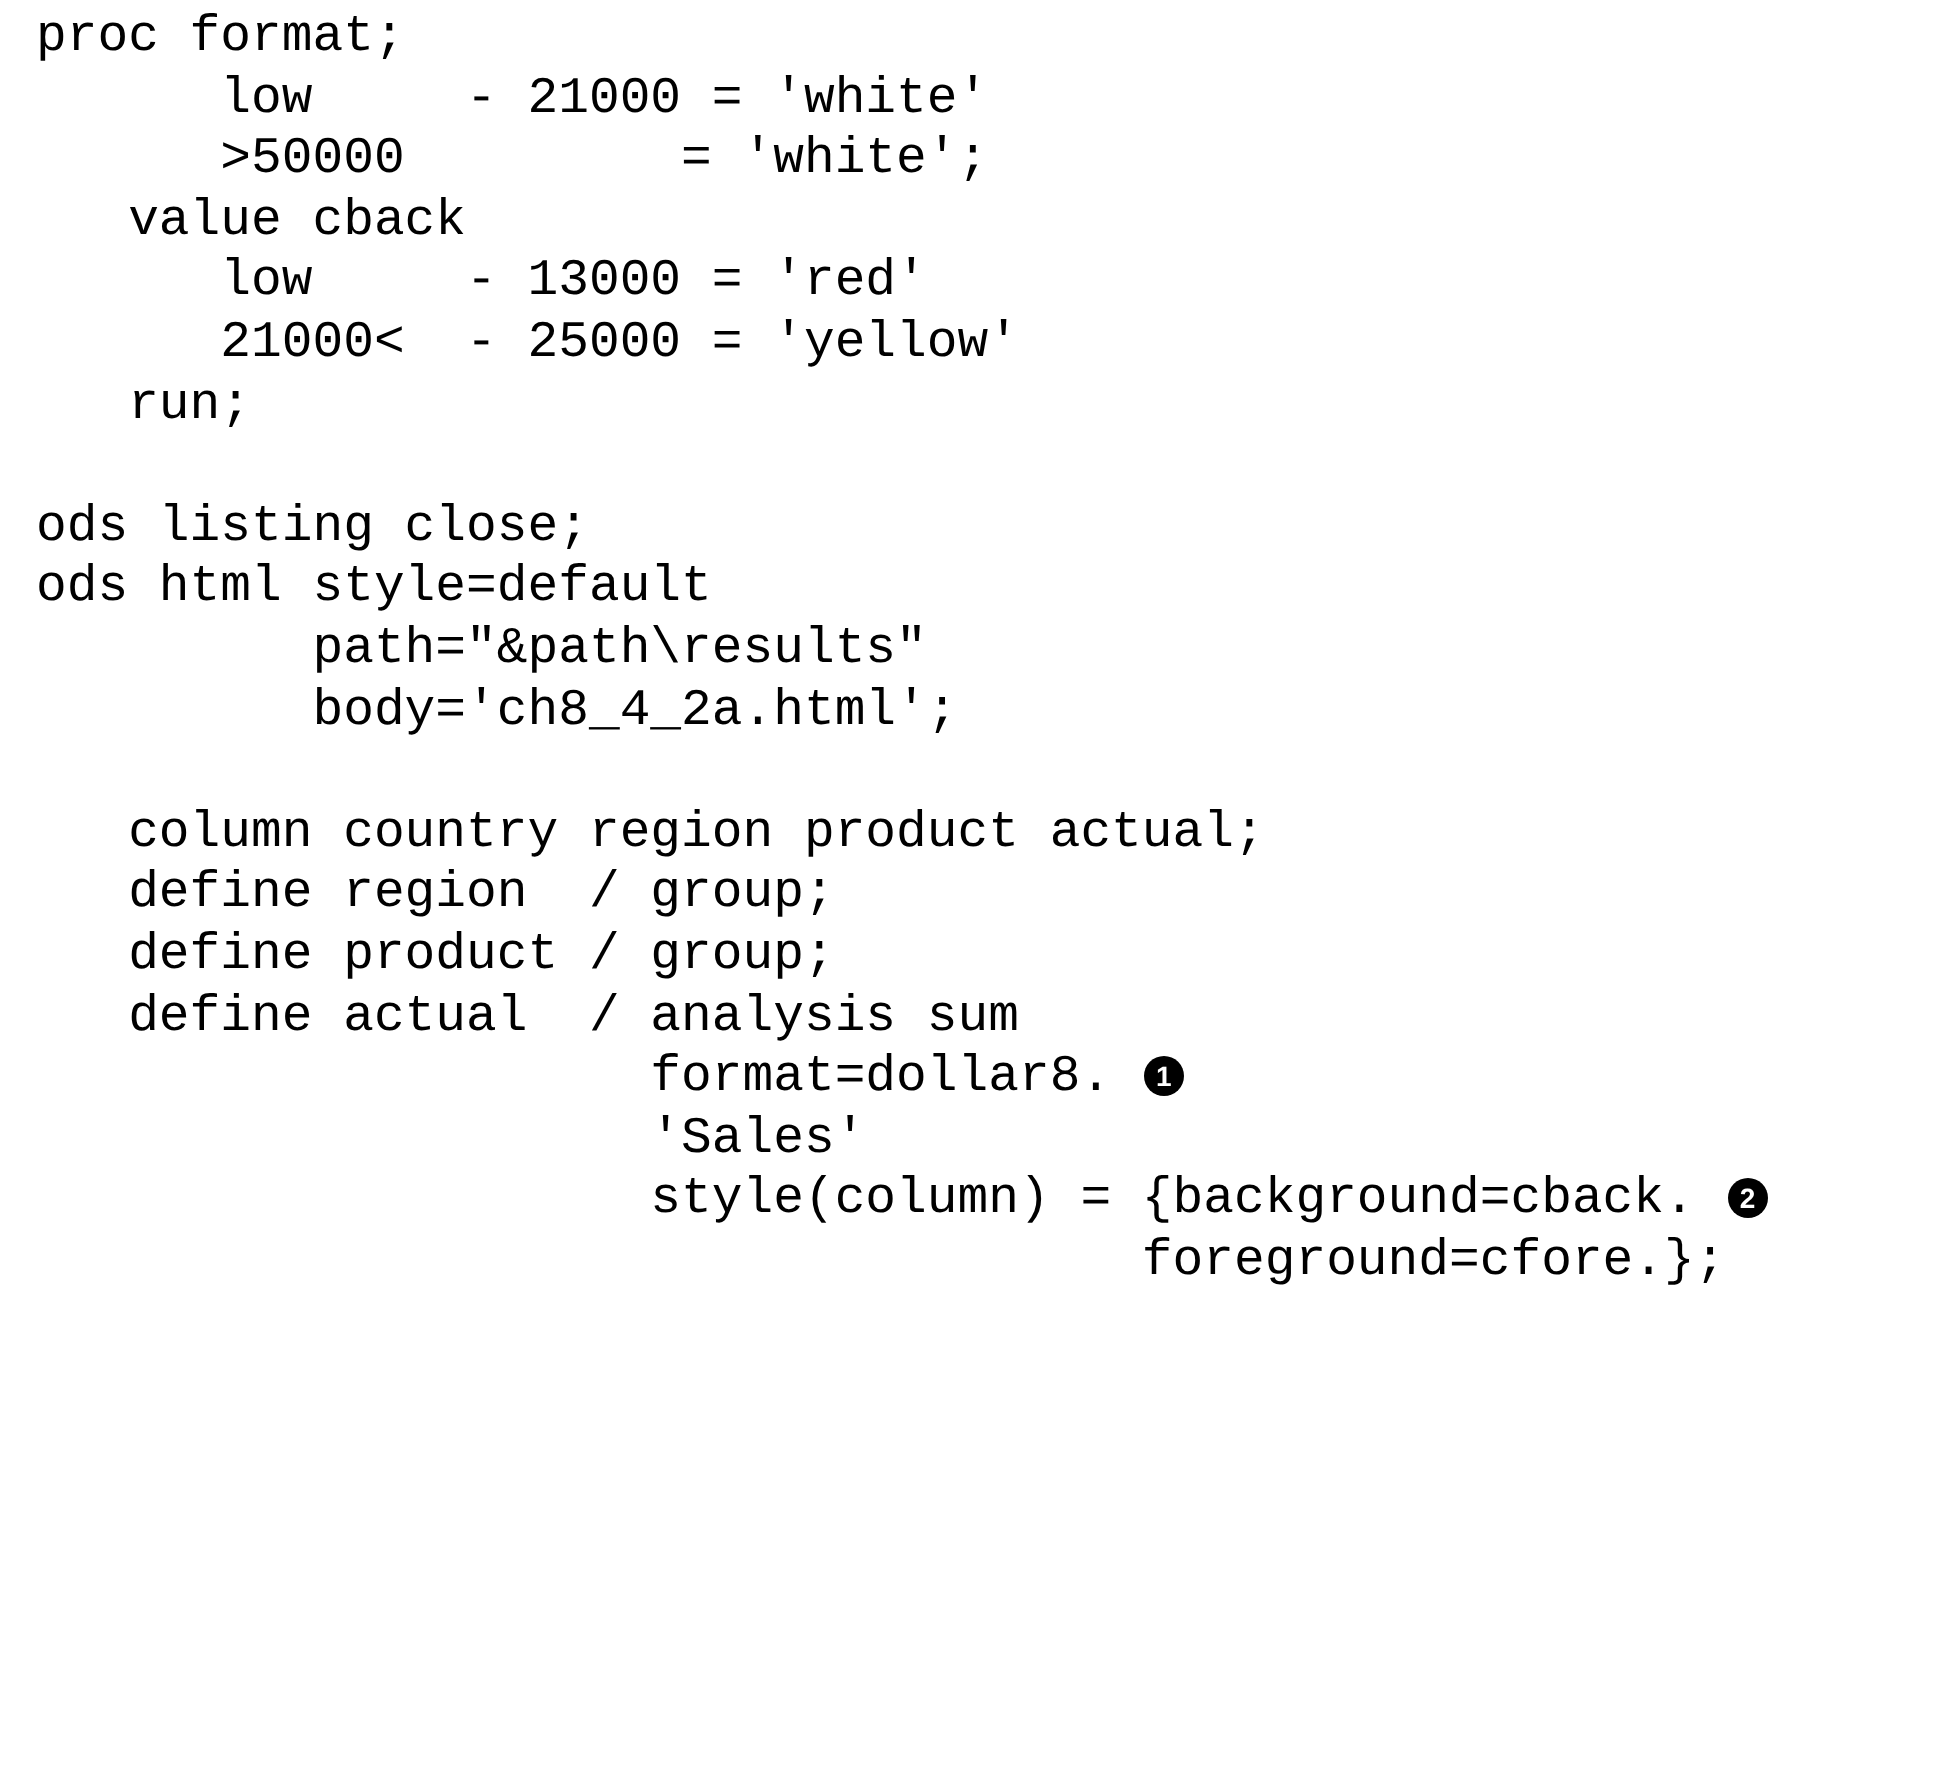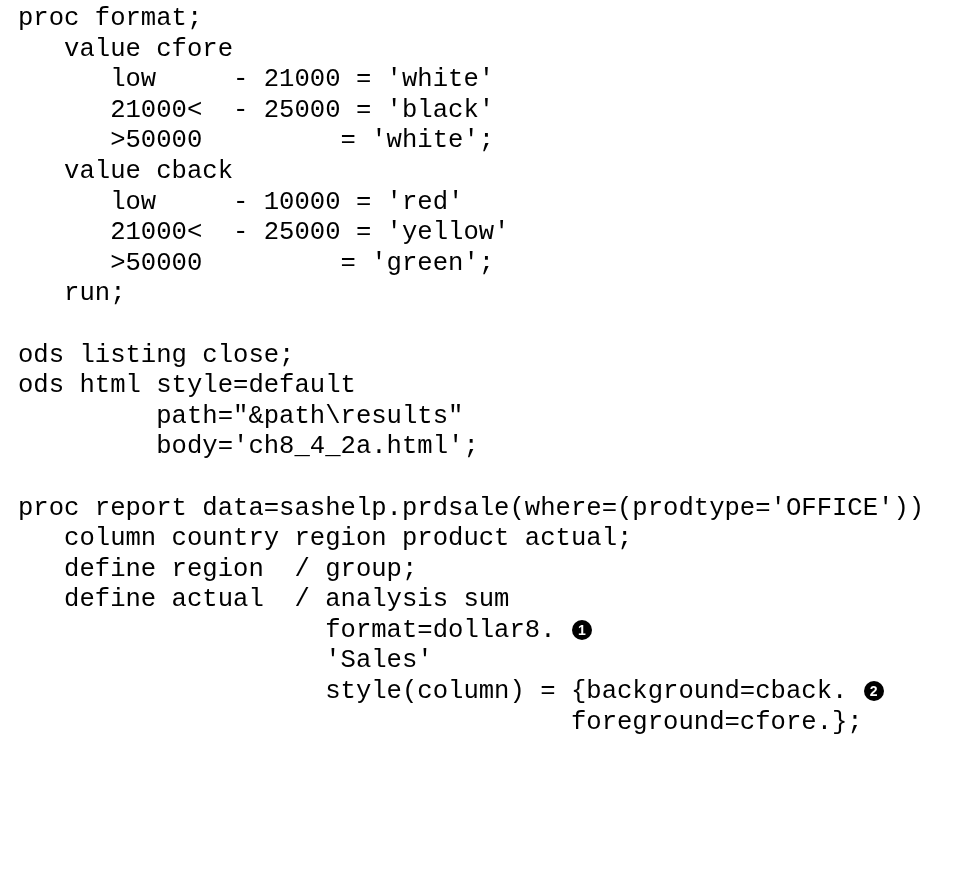--- a/index.html
+++ b/index.html
@@ -51,37 +51,34 @@
     text-align: center;
     vertical-align: 2px;
     margin-left: 1px;
   }
 </style>
 </head>
 <body>
 
 <div id="code-listing">
     <div class="code-line"><span>proc format;</span></div>
-    <div class="code-line"><span>   value cfore</span></div>
     <div class="code-line"><span>      low     - 21000 = 'white'</span></div>
-    <div class="code-line"><span>      21000&lt;  - 25000 = 'black'</span></div>
     <div class="code-line"><span>      &gt;50000         = 'white';</span></div>
     <div class="code-line"><span>   value cback</span></div>
-    <div class="code-line"><span>      low     - 10000 = 'red'</span></div>
+    <div class="code-line"><span>      low     - 13000 = 'red'</span></div>
     <div class="code-line"><span>      21000&lt;  - 25000 = 'yellow'</span></div>
-    <div class="code-line"><span>      &gt;50000         = 'green';</span></div>
     <div class="code-line"><span>   run;</span></div>
     <div class="code-line blank"><span></span></div>
     <div class="code-line"><span>ods listing close;</span></div>
     <div class="code-line"><span>ods html style=default</span></div>
     <div class="code-line"><span>         path="&amp;path\results"</span></div>
     <div class="code-line"><span>         body='ch8_4_2a.html';</span></div>
     <div class="code-line blank"><span></span></div>
-    <div class="code-line"><span>proc report data=sashelp.prdsale(where=(prodtype='OFFICE'))</span></div>
     <div class="code-line"><span>   column country region product actual;</span></div>
     <div class="code-line"><span>   define region  / group;</span></div>
+    <div class="code-line"><span>   define product / group;</span></div>
     <div class="code-line"><span>   define actual  / analysis sum</span></div>
     <div class="code-line"><span>                    format=dollar8. </span><span class="callout">1</span></div>
     <div class="code-line"><span>                    'Sales'</span></div>
     <div class="code-line"><span>                    style(column) = {background=cback. </span><span class="callout">2</span></div>
     <div class="code-line"><span>                                    foreground=cfore.};</span></div>
     <div class="code-line blank"><span></span></div>
   </div>
 
 </body></html>

